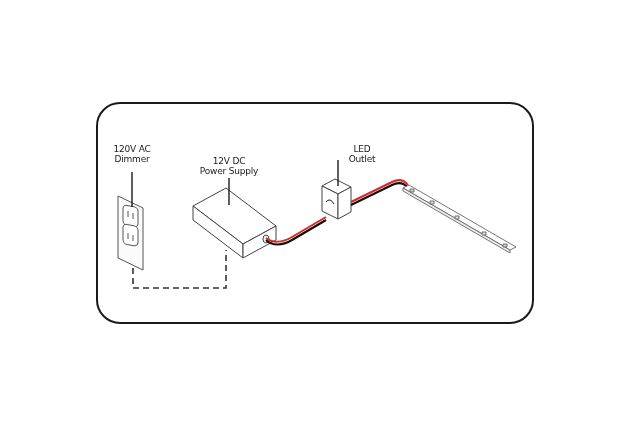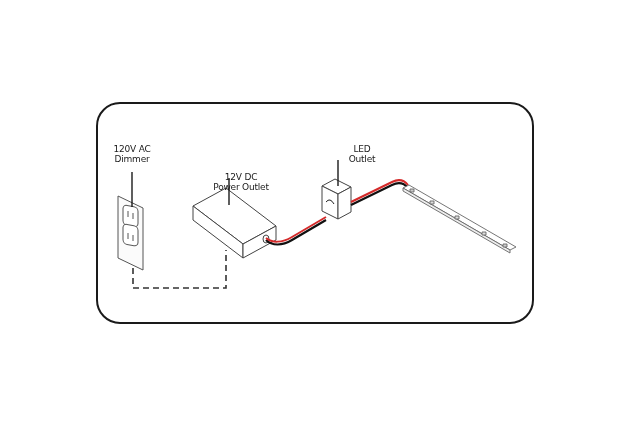--- a/index.html
+++ b/index.html
@@ -74,21 +74,21 @@
       <rect x="455" y="216" width="4" height="3" fill="#ddd"></rect>
       <rect x="482" y="232" width="4" height="3" fill="#ddd"></rect>
       <rect x="503" y="244" width="4" height="3" fill="#ccc"></rect>
     </g>
   </svg>
 
   <div class="label" style="left:132px; top:144px;">
     <div>120V AC</div>
     <div>Dimmer</div>
   </div>
-  <div class="label" style="left:229px; top:172px;margin-left:12px;">
+  <div class="label" style="left:229px; top:156px;">
     <div>12V DC</div>
-    <div>Power Outlet</div>
+    <div>Power Supply</div>
   </div>
   <div class="label" style="left:338px; top:144px;margin-left:24px;">
     <div>LED</div>
     <div>Outlet</div>
   </div>
 </div>
 
 </body></html>

